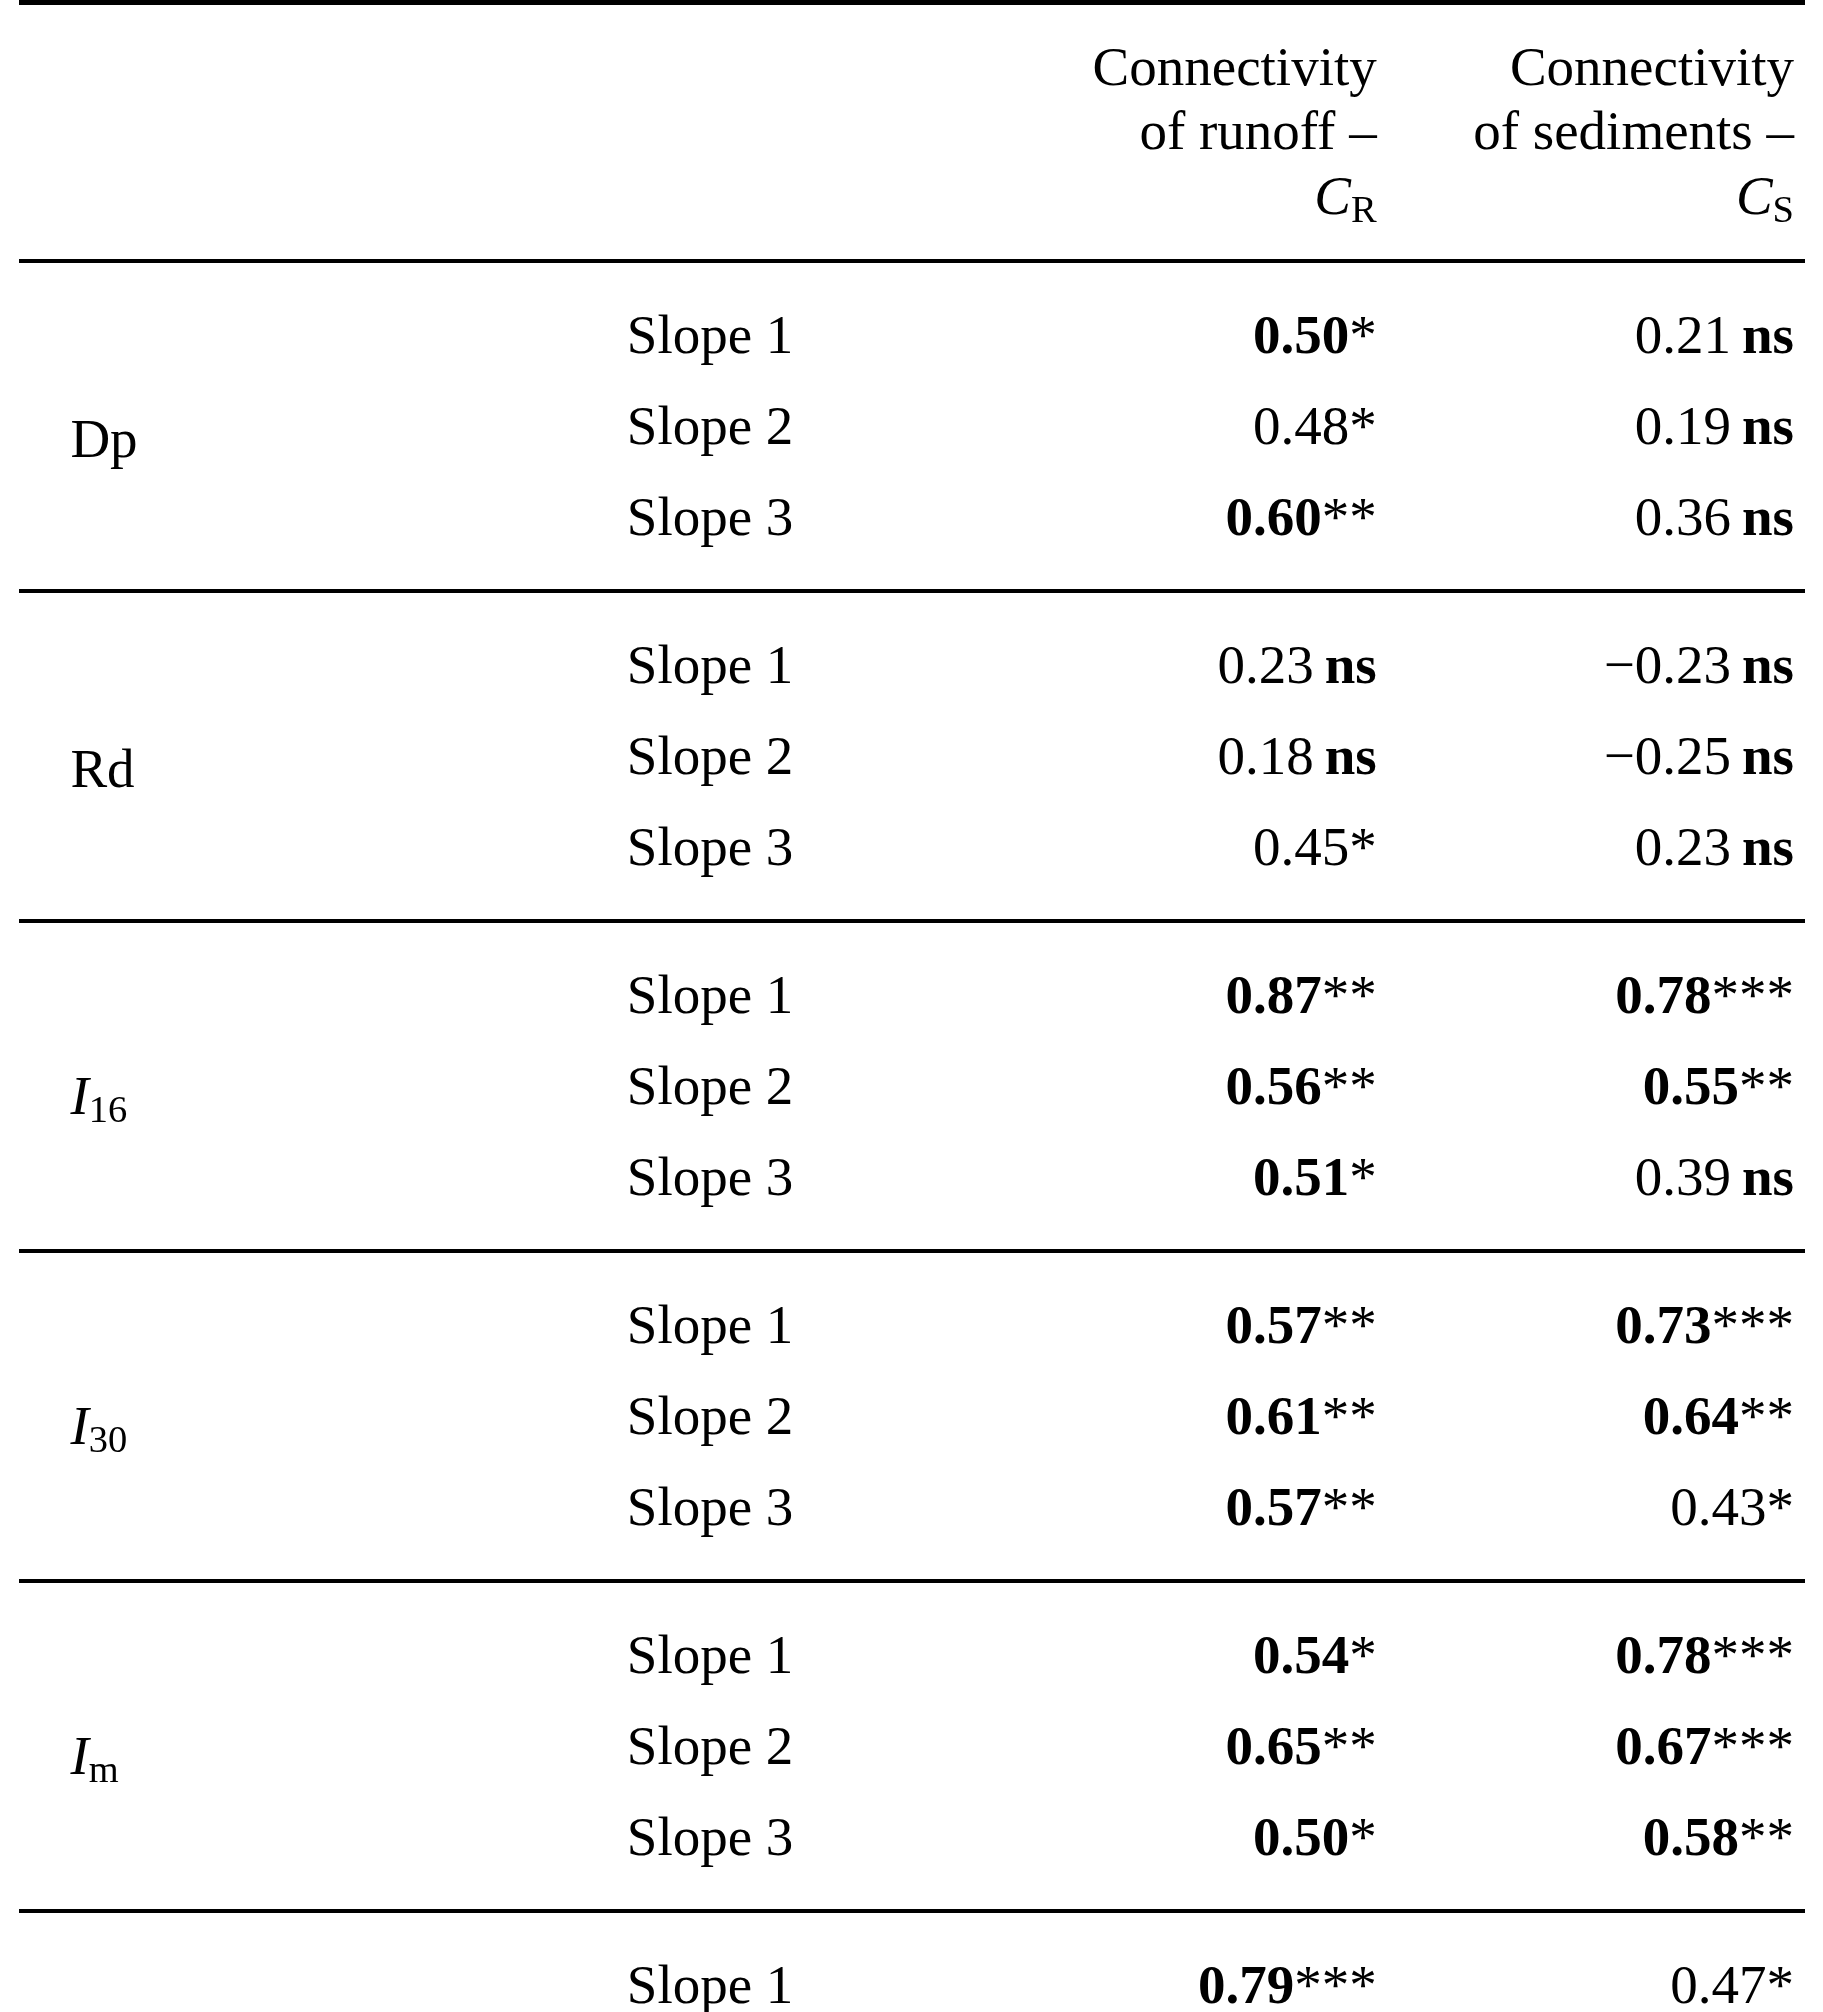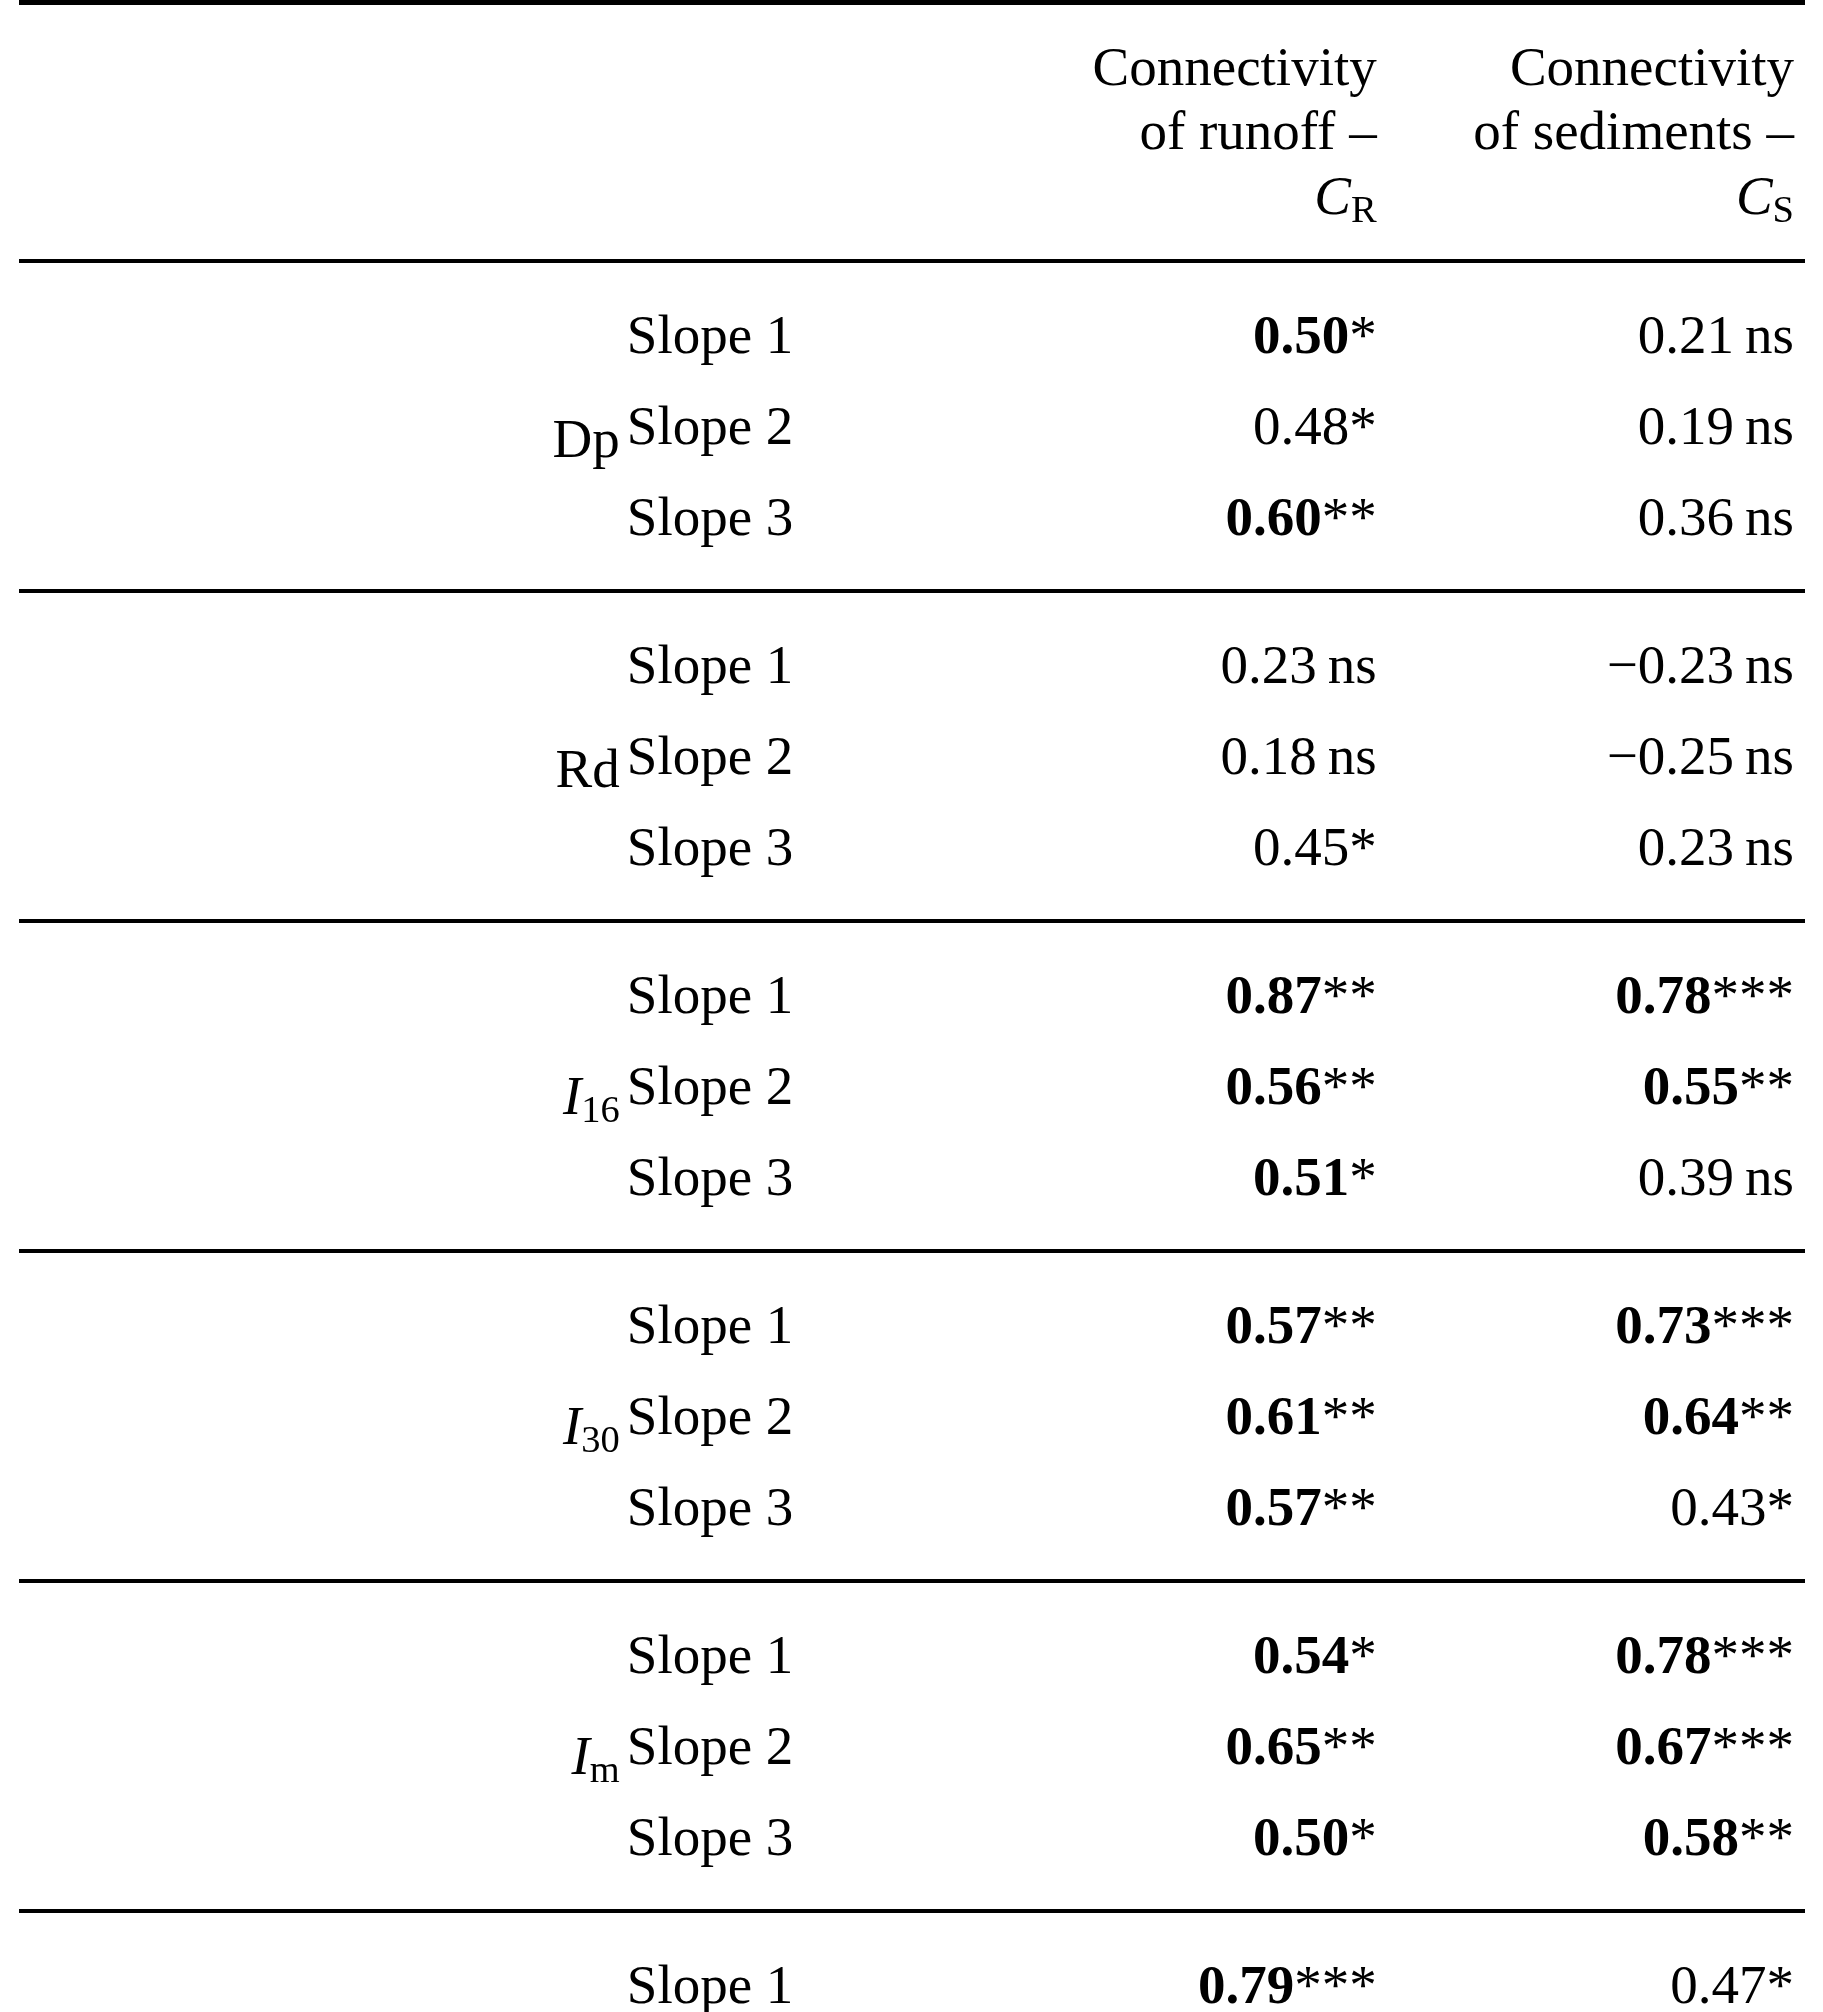--- a/index.html
+++ b/index.html
@@ -57,21 +57,21 @@
   }
   th.hdr-col .hdr-line { display: block; }
 
   
   tbody td {
     padding: 0;
     vertical-align: middle;
     height: 91px;
   }
   td.group-label {
-    text-align: right;
+    text-align: left;
     padding-left: 51px;
     vertical-align: middle;
     white-space: nowrap;
   }
   td.slope-label {
     text-align: left;
     padding-left: 7px;
     white-space: nowrap;
     margin-left: 20px;
   }
@@ -86,21 +86,21 @@
   
   .ital { font-style: italic; }
   .sub {
     font-style: normal;
     font-size: 0.70em;
     vertical-align: -0.22em;
     letter-spacing: 0;
   }
   .bold { font-weight: bold; }
   .stars { font-weight: normal; }
-  .ns-suffix { font-weight: normal; }
+  .ns-suffix { font-weight: bold; }
 </style>
 </head>
 <body>
 
 <div id="table-wrap">
   <table class="stats-table">
     <colgroup>
       <col class="c-group">
       <col class="c-slope">
       <col class="c-val1">

